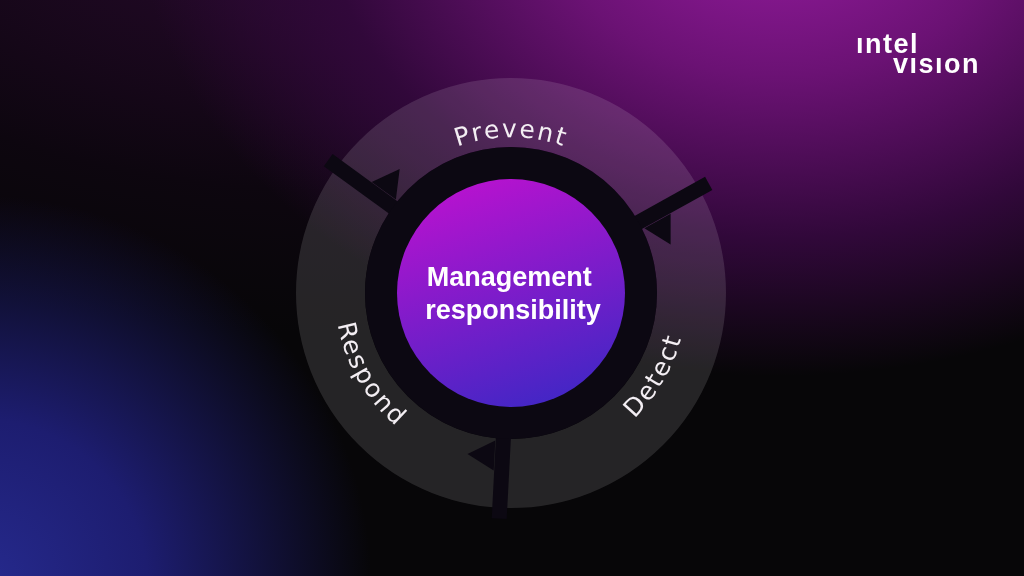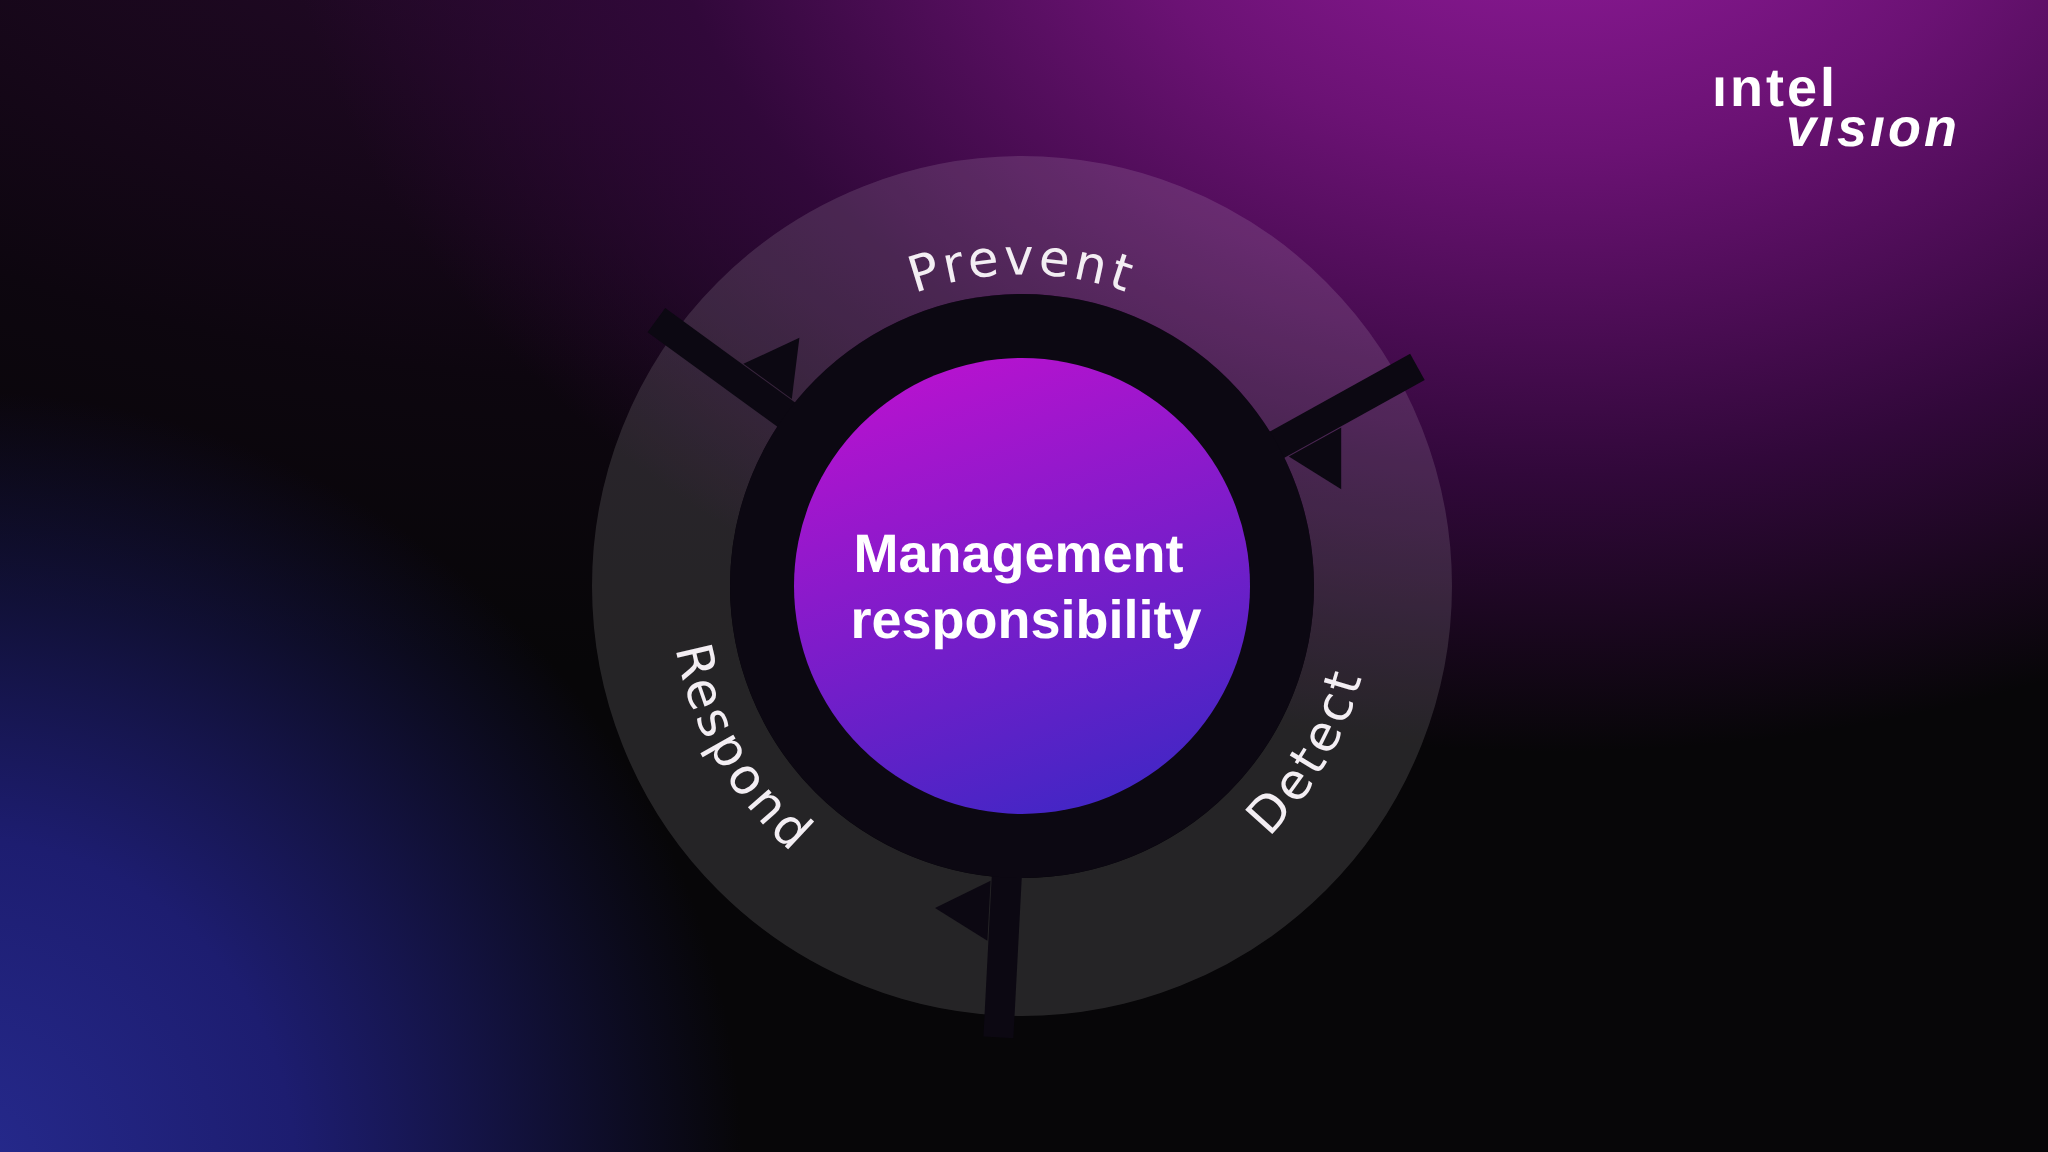--- a/index.html
+++ b/index.html
@@ -13,21 +13,21 @@
       radial-gradient(circle 560px at -2% 102%, #262a8e 0%, #1d1d70 30%, rgba(12,12,45,0) 70%),
       radial-gradient(ellipse 820px 600px at 76% -16%, #9a1ca4 0%, #6b1274 28%, #31083a 55%, rgba(10,2,12,0) 78%),
       radial-gradient(ellipse 1200px 560px at 35% -15%, rgba(80,14,90,0.5) 0%, rgba(30,6,35,0.25) 50%, rgba(5,1,6,0) 75%),
       #070608;
   }
   .logo{
     position:absolute;top:34px;right:44px;
     color:#ffffff;font-weight:700;line-height:20px;
     letter-spacing:1.5px;font-size:27px;
   }
-  .logo-line2{margin-left:37px;font-style:italic;}
+  .logo-line2{margin-left:37px;}
   .diagram{position:absolute;left:0;top:0;width:1024px;height:576px;}
   .curved-label{
     font-family:"DejaVu Sans",sans-serif;
     font-size:25px;letter-spacing:2px;fill:#f3eef3;
   }
   .center-title{
     font-family:"Liberation Sans",sans-serif;
     font-size:27px;font-weight:700;fill:#ffffff;text-anchor:middle;
   }
 </style>

